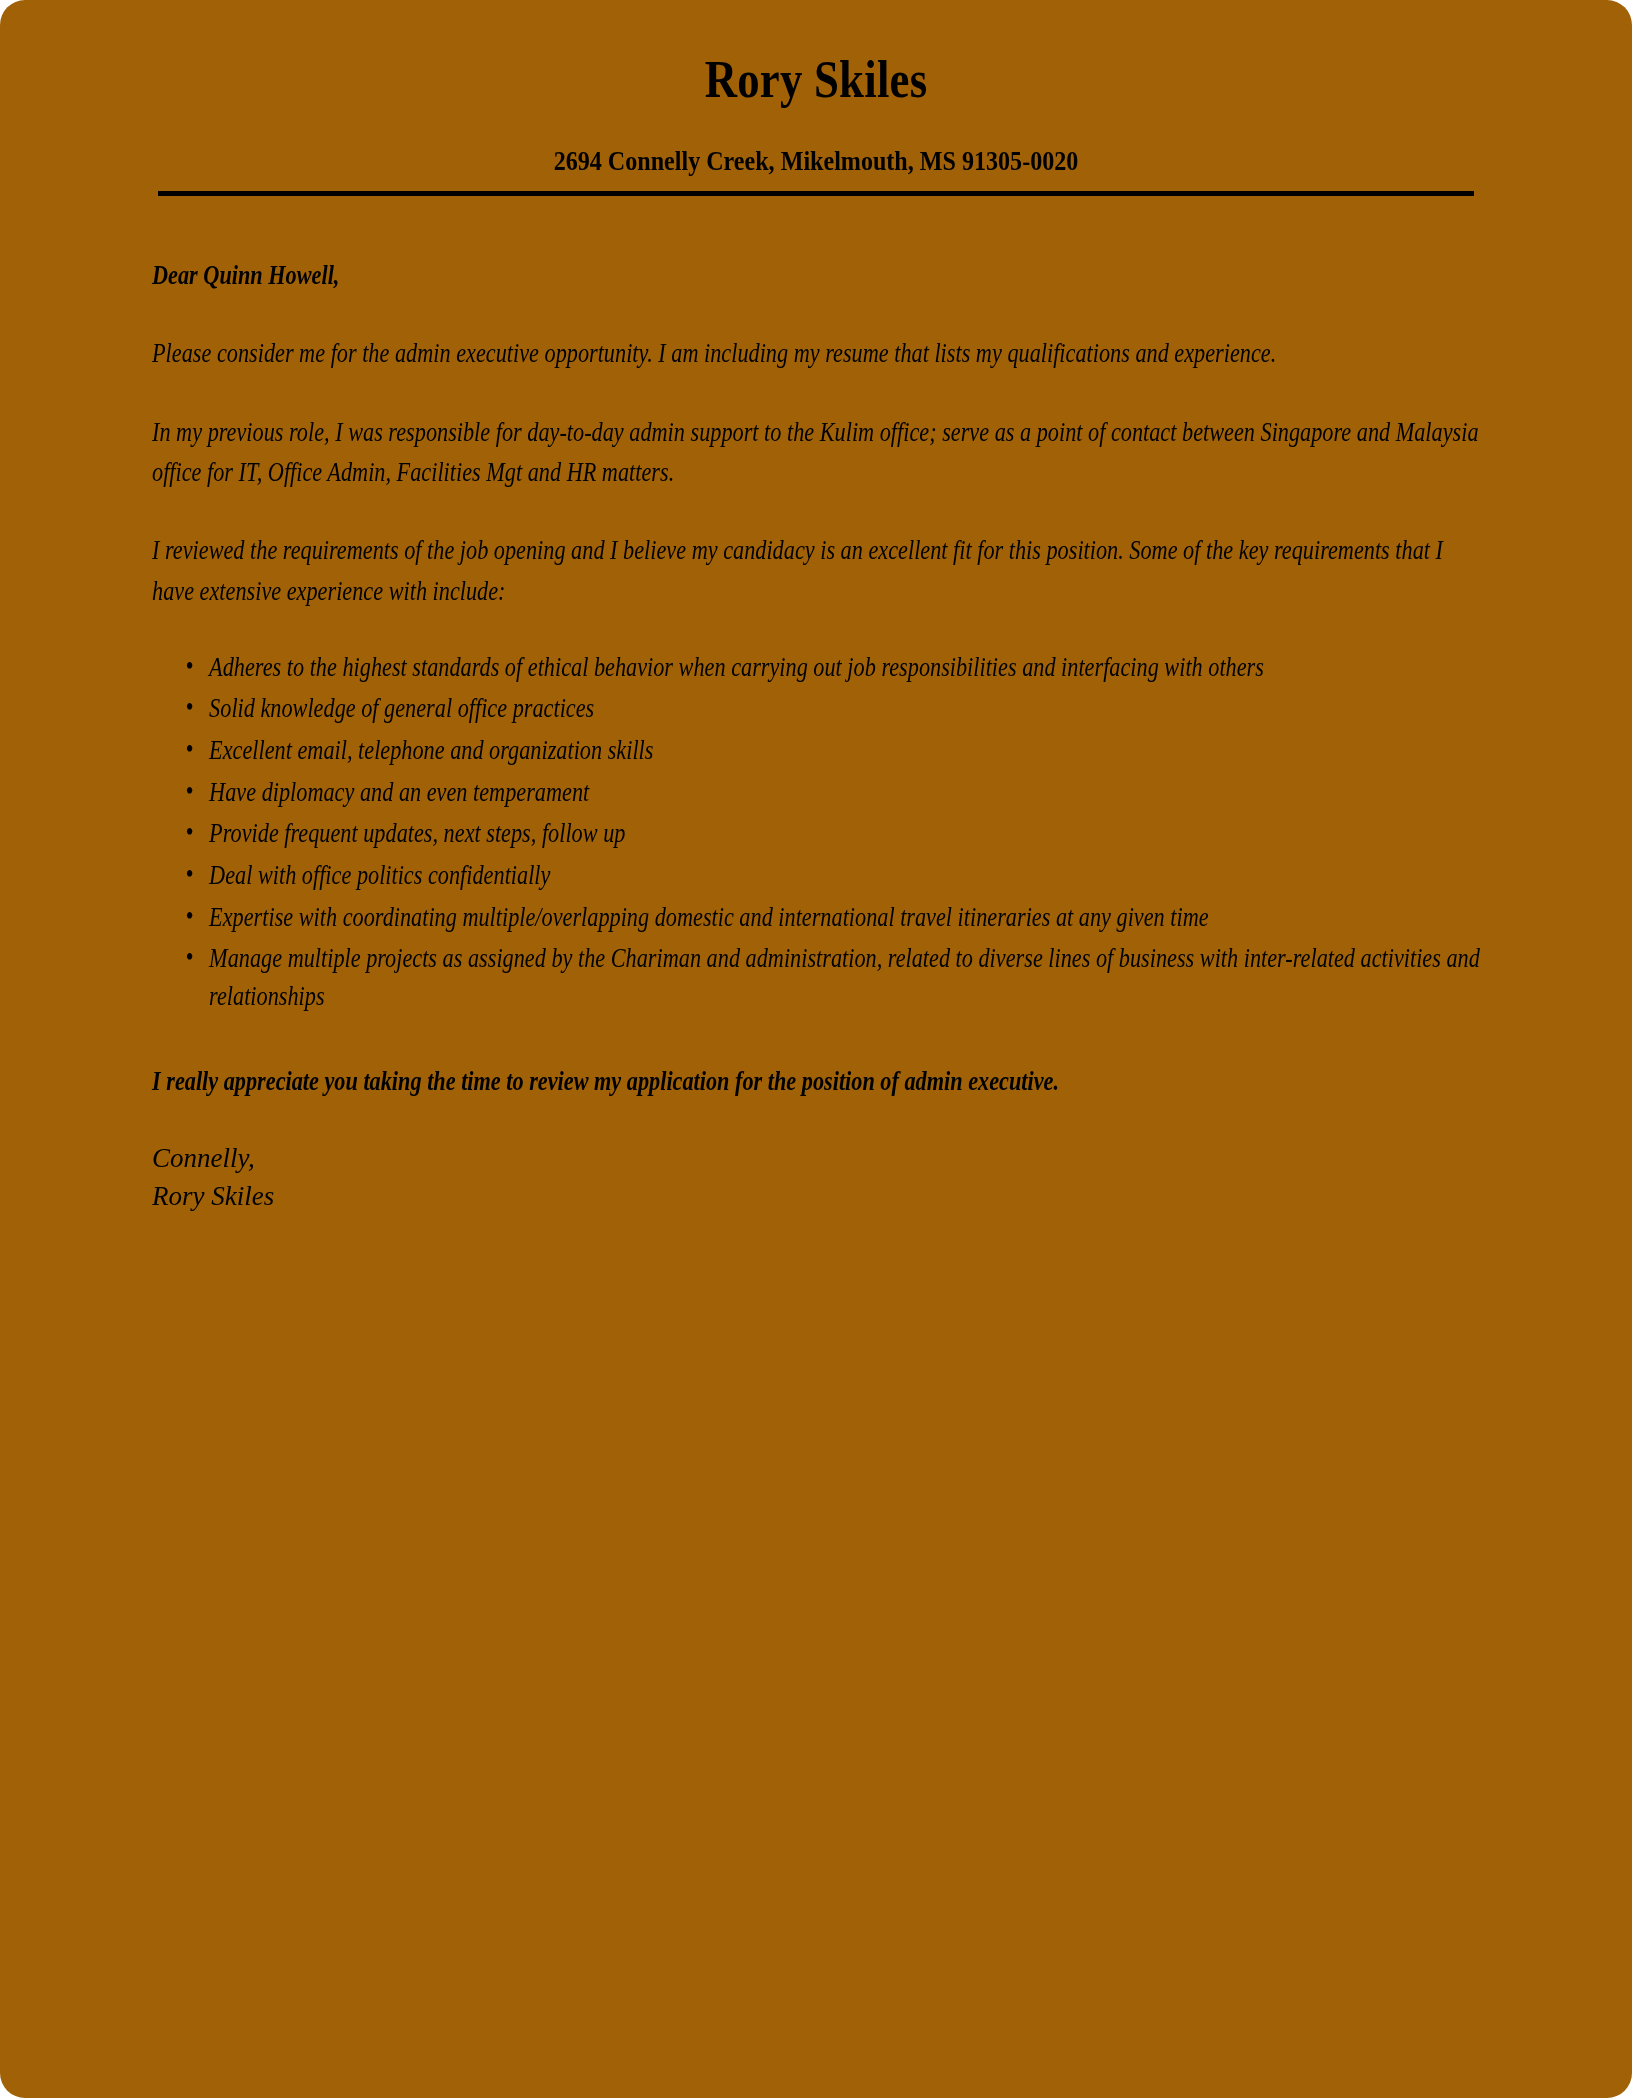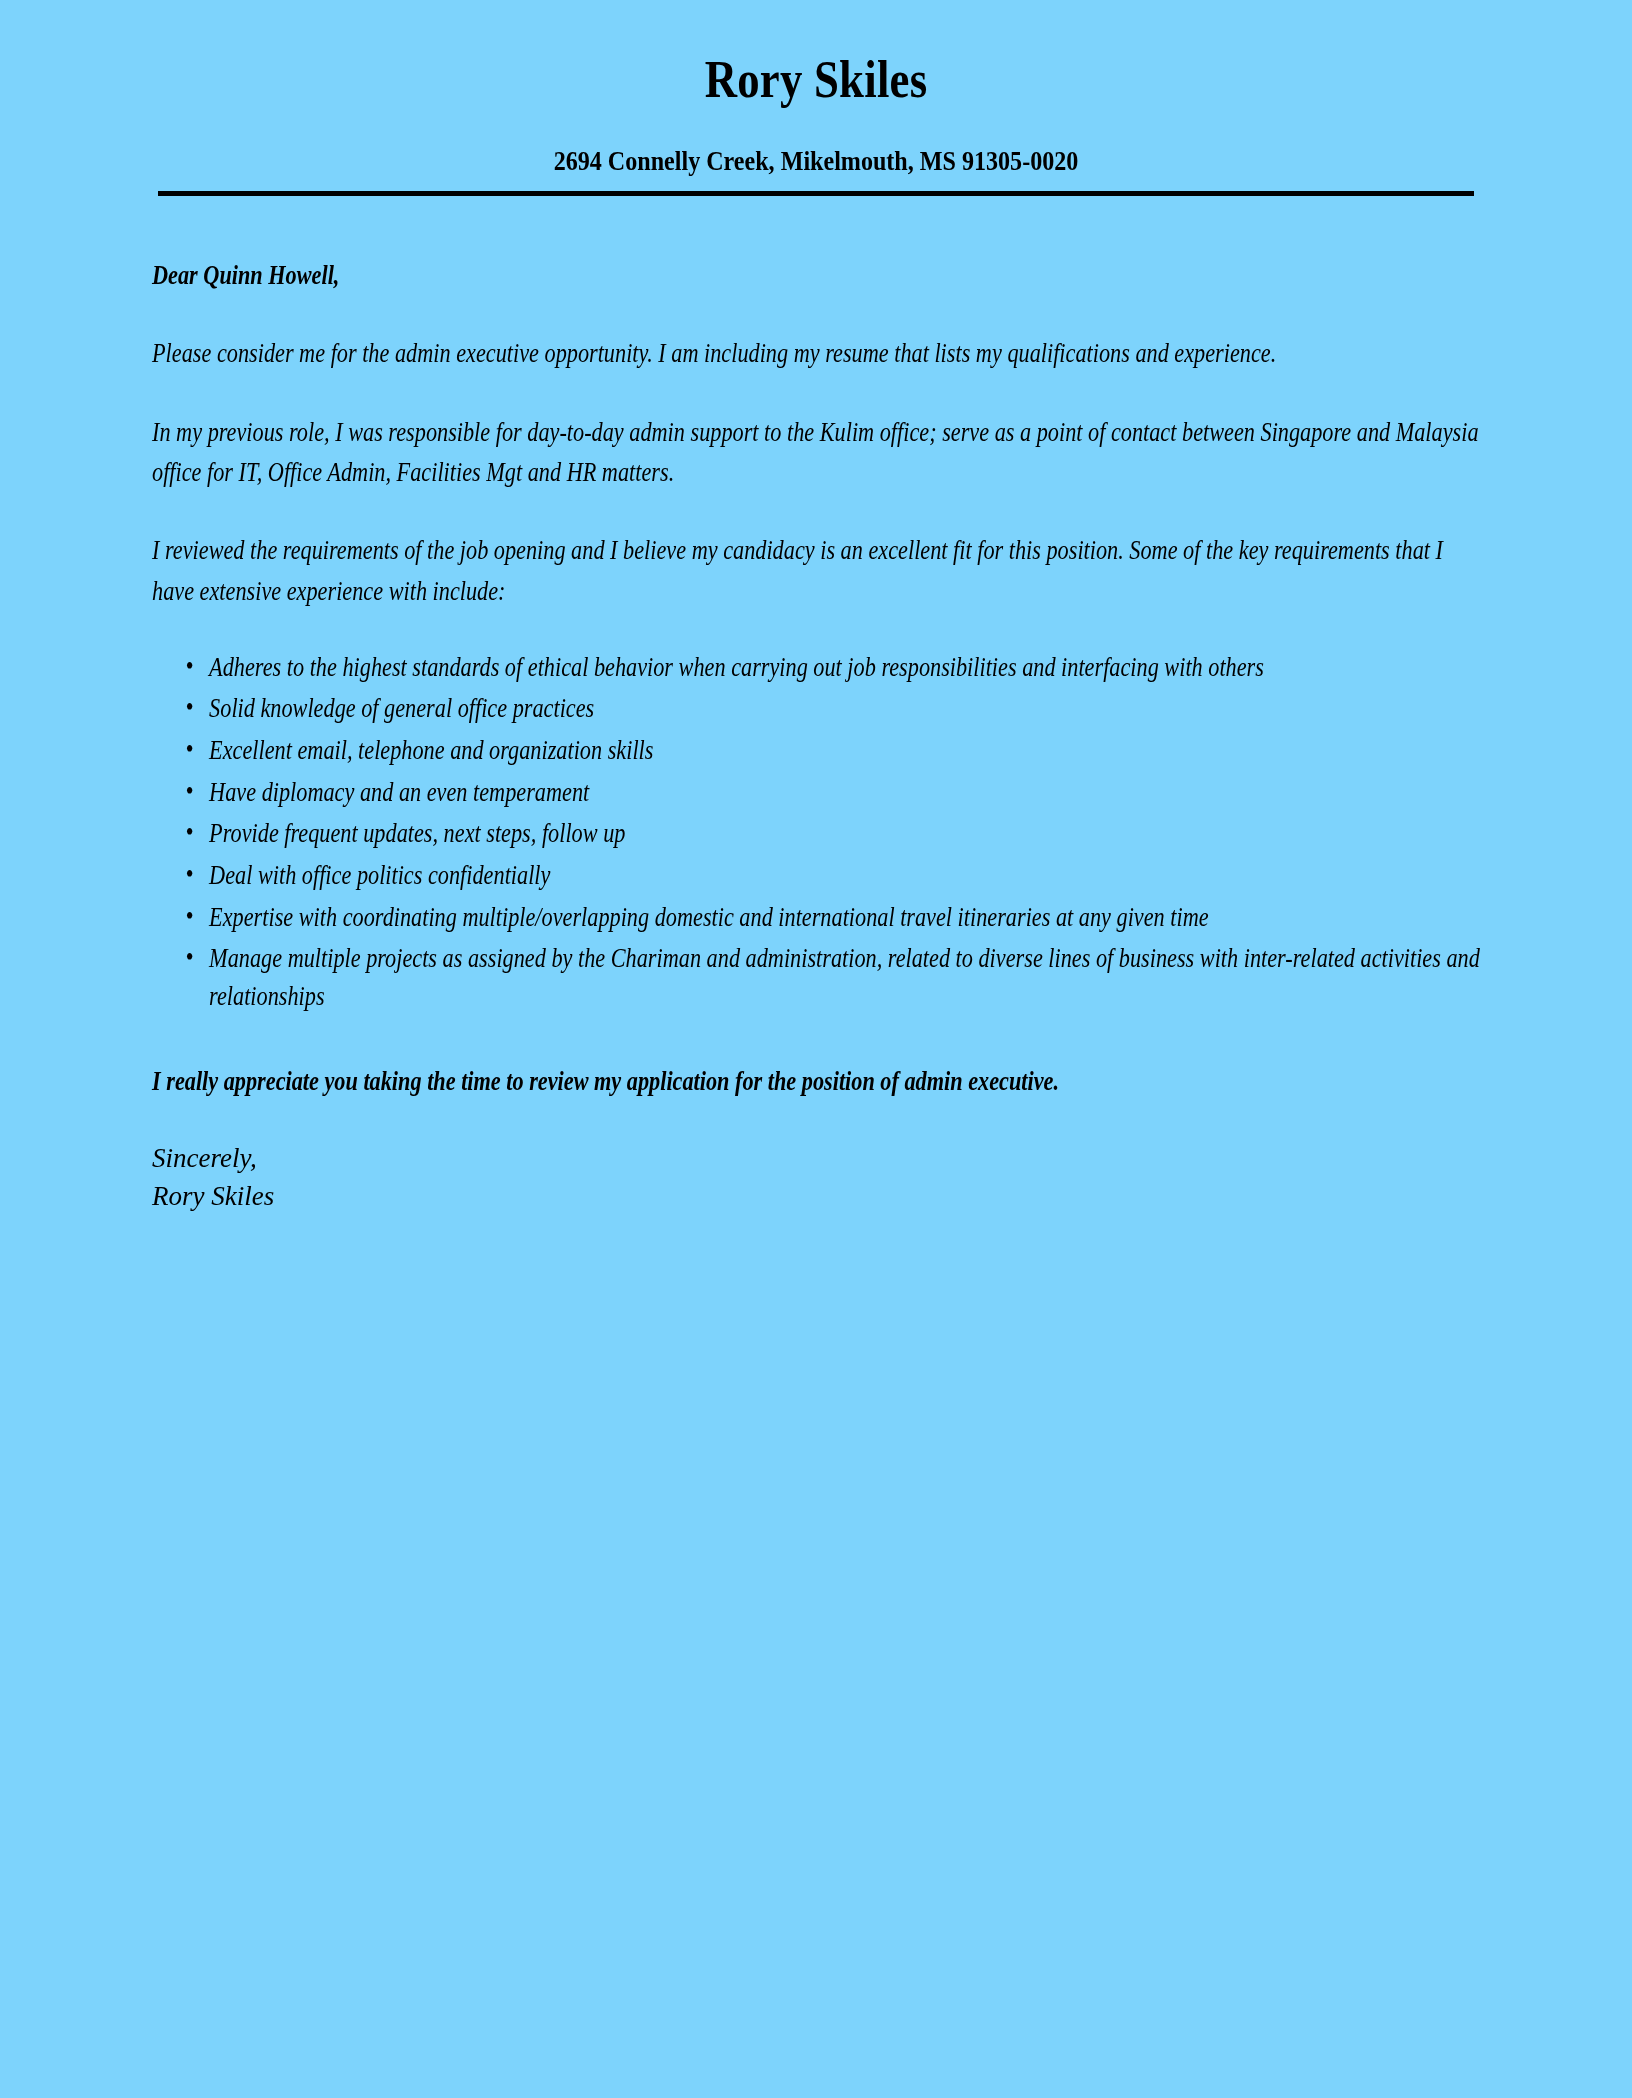--- a/index.html
+++ b/index.html
@@ -5,26 +5,27 @@
   html, body {
     margin: 0;
     padding: 0;
     background: #ffffff;
   }
 
   .page {
     position: relative;
     width: 1632px;
     height: 2098px;
-    background: #7dd3fc;
+    background: #a16207;
     margin: 0 auto;
     overflow: hidden;
     font-family: "Liberation Serif", "DejaVu Serif", serif;
     color: #000000;
     box-sizing: border-box;
+    border-radius: 25px;
   }
 
   
   .letter-header {
     padding-top: 52px;
     text-align: center;
   }
 
   .applicant-name {
     font-family: "Liberation Serif", "DejaVu Serif", serif;
@@ -161,18 +162,18 @@
       <li>Have diplomacy and an even temperament</li>
       <li>Provide frequent updates, next steps, follow up</li>
       <li>Deal with office politics confidentially</li>
       <li>Expertise with coordinating multiple/overlapping domestic and international travel itineraries at any given time</li>
       <li>Manage multiple projects as assigned by the Chariman and administration, related to diverse lines of business with inter-related activities and relationships</li>
     </ul>
 
     <div class="closing-line">I really appreciate you taking the time to review my application for the position of admin executive.</div>
 
     <div class="signature-block">
-      <div>Sincerely,</div>
+      <div>Connelly,</div>
       <div>Rory Skiles</div>
     </div>
 
   </div>
 </div>
 
 </body></html>

